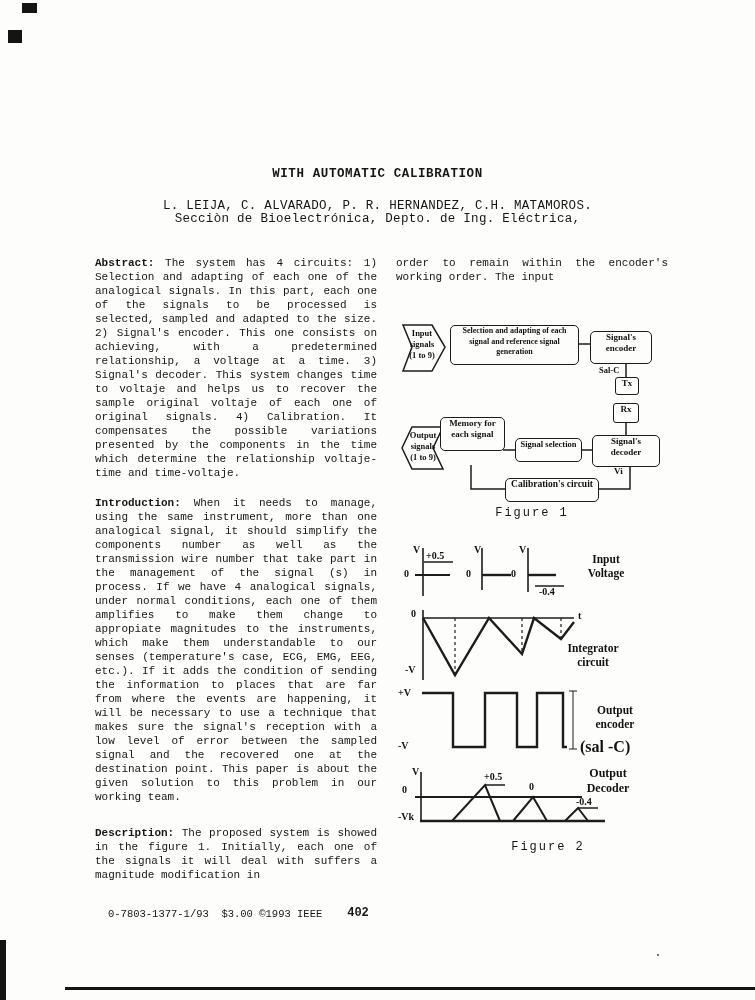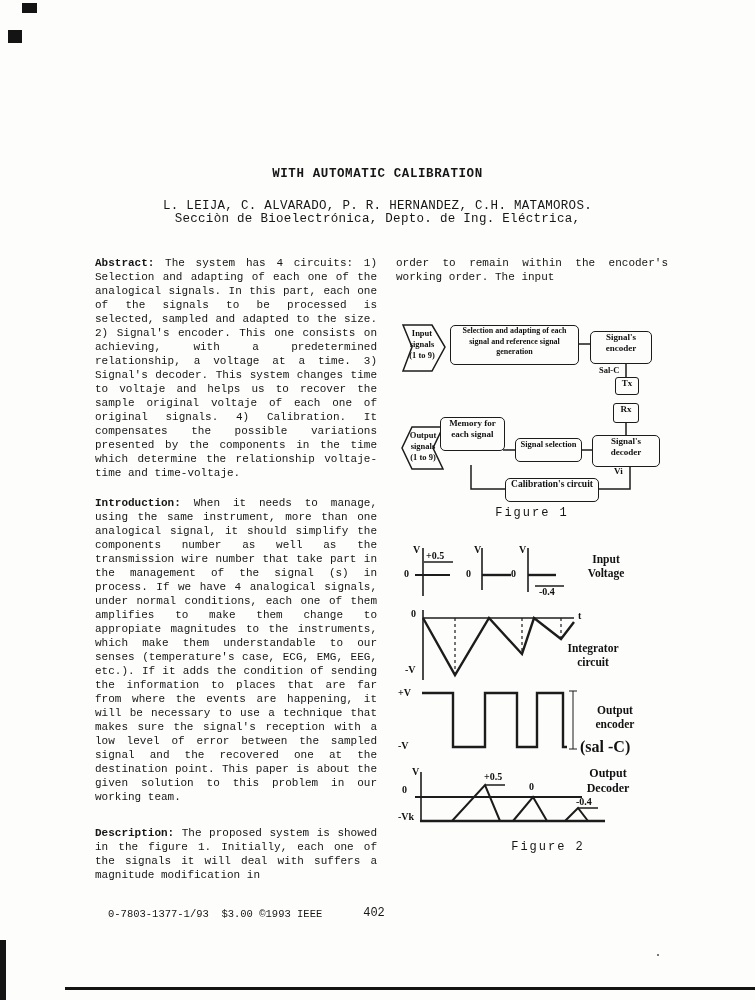--- a/index.html
+++ b/index.html
@@ -167,15 +167,15 @@
     <div class="fig-label" style="left:131px;top:241px;font-size:10px;">0</div>
     <div class="fig-label" style="left:178px;top:256px;font-size:10px;">-0.4</div>
     <div class="fig-label center" style="left:174px;top:226px;width:72px;font-size:12px;line-height:15px;">
       <span style="display:block;">Output</span>
       <span style="display:block;">Decoder</span>
     </div>
     <div class="caption" style="top:300px;">Figure 2</div>
   </div>
 
   <div class="footer" style="left:108px;top:908px;">0-7803-1377-1/93  $3.00 ©1993 IEEE</div>
-  <div class="footer center" style="left:344px;top:906px;width:60px;font-size:12px;">402</div>
+  <div class="footer center" style="left:328px;top:906px;width:60px;font-size:12px;font-weight:bold;">402</div>
 
 </div>
 
 </body></html>

